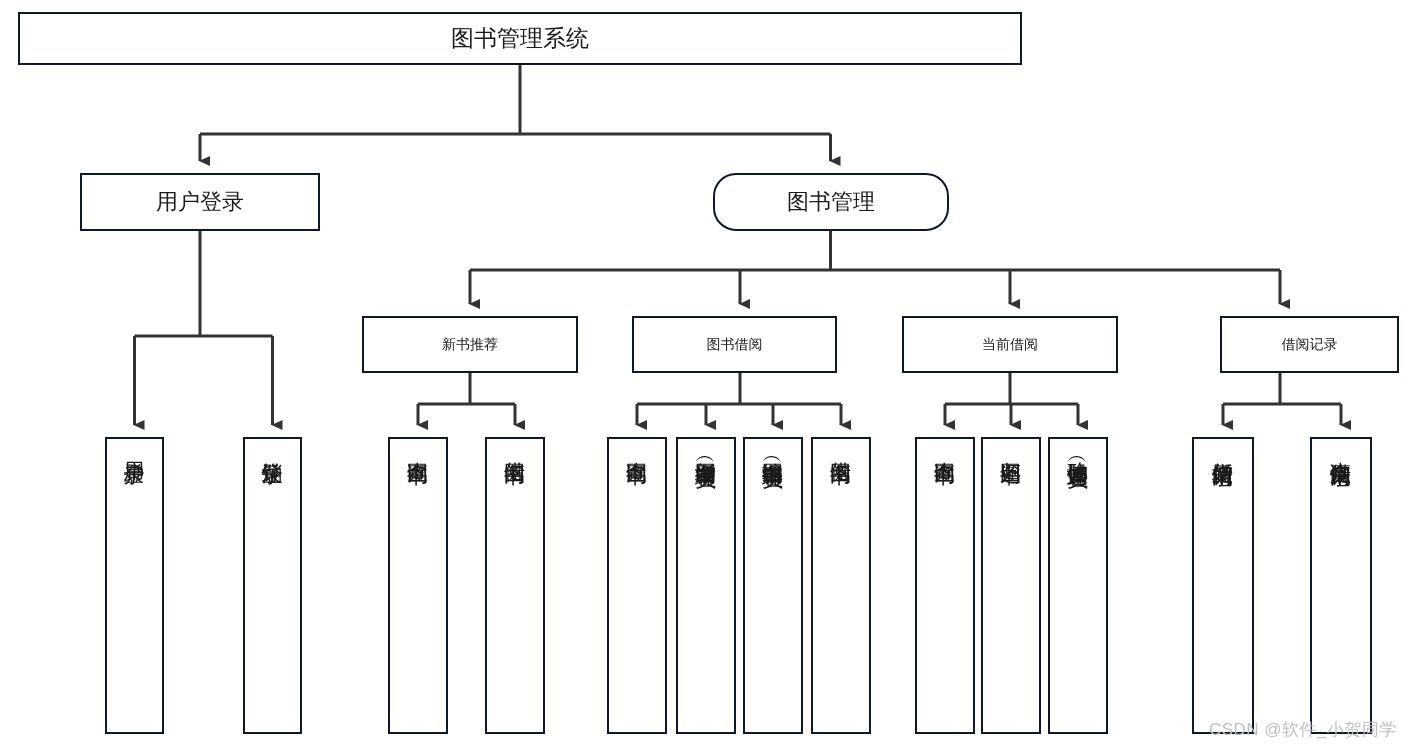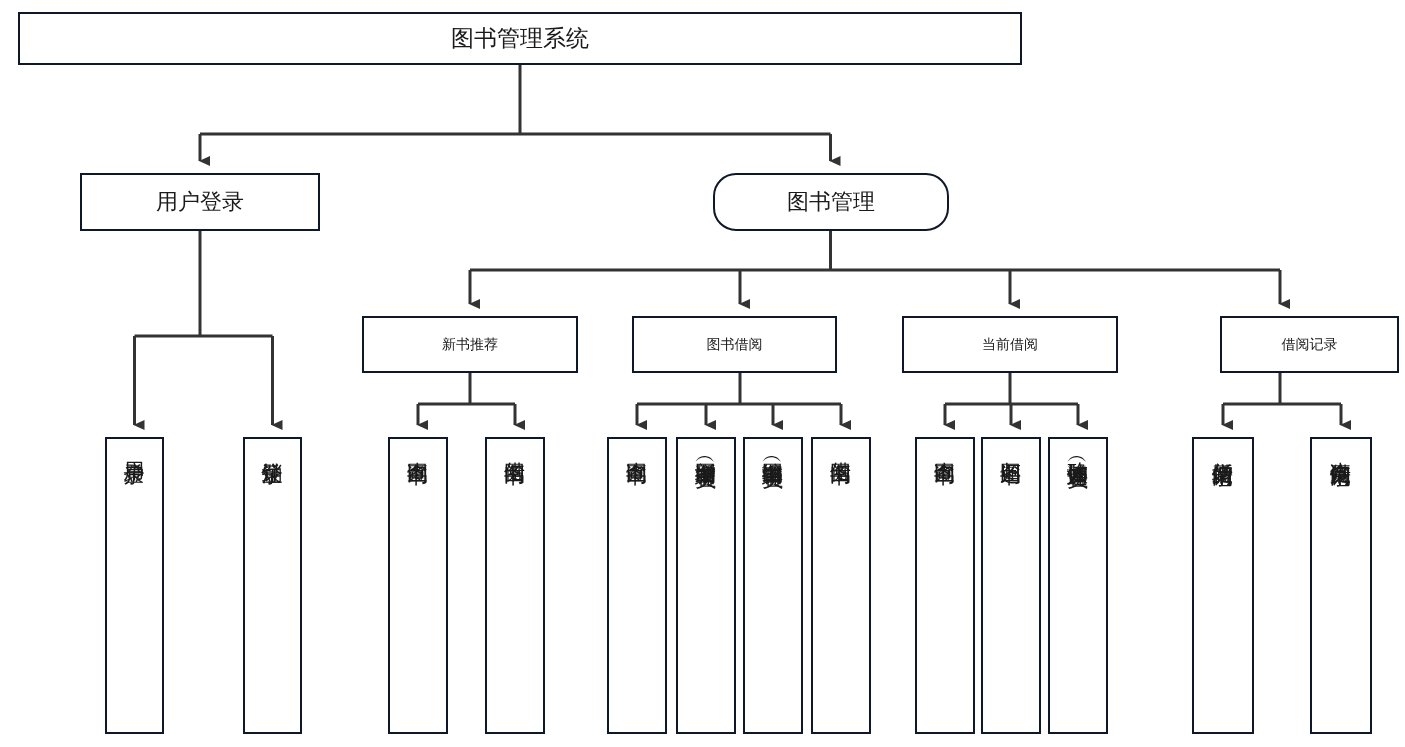--- a/index.html
+++ b/index.html
@@ -169,13 +169,14 @@
         <span class="node-label">确认归还（管理员）</span>
       </div>
       <div class="node leaf" style="left: 1192px; top: 437px; width: 62px; height: 297px;">
         <span class="node-label">新增借阅记录</span>
       </div>
       <div class="node leaf" style="left: 1310px; top: 437px; width: 62px; height: 297px;">
         <span class="node-label">查询借阅记录</span>
       </div>
     </div>
 
+  <div id="watermark">CSDN @软件_小贺同学</div>
 </div>
 
 </body></html>

